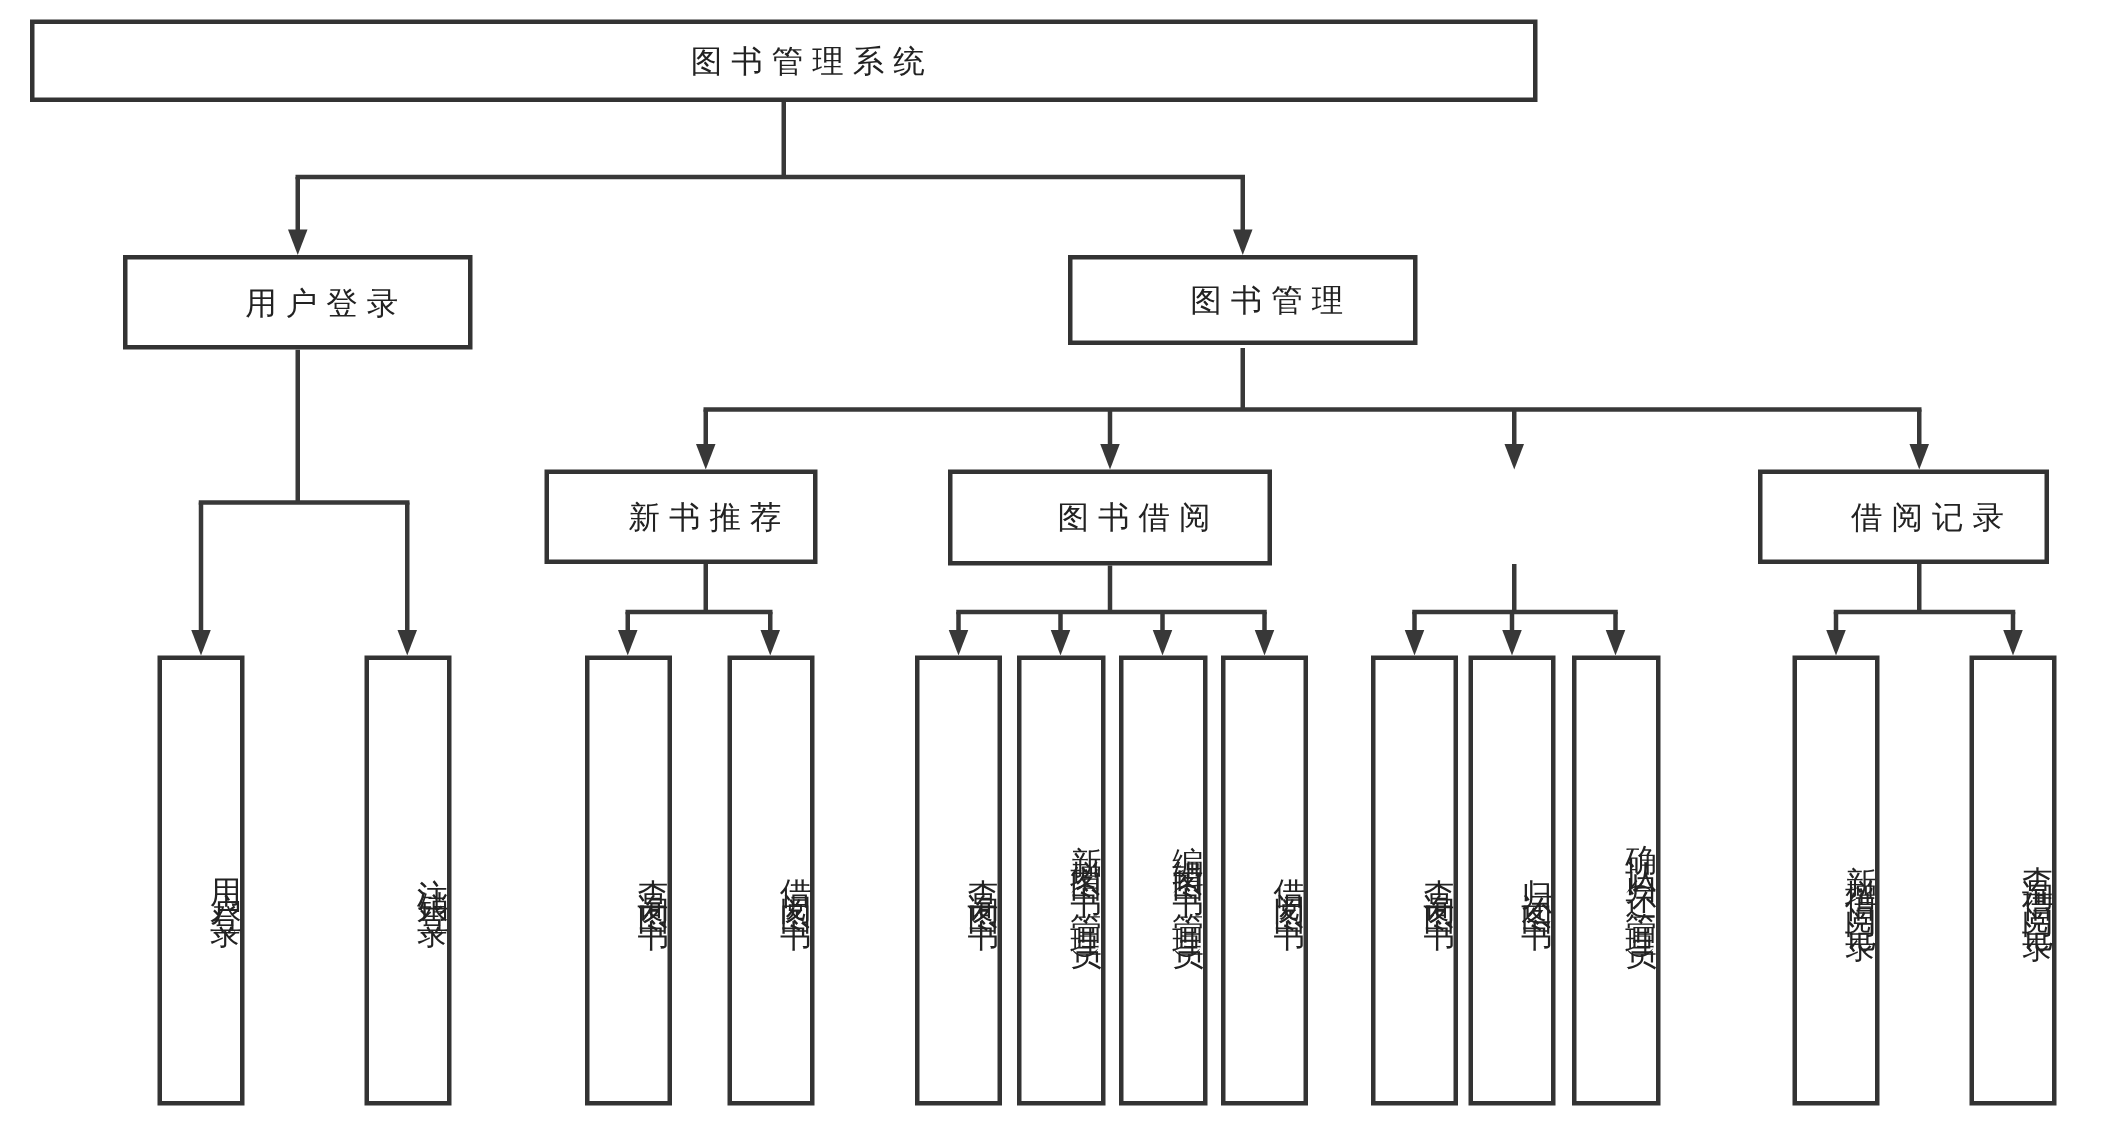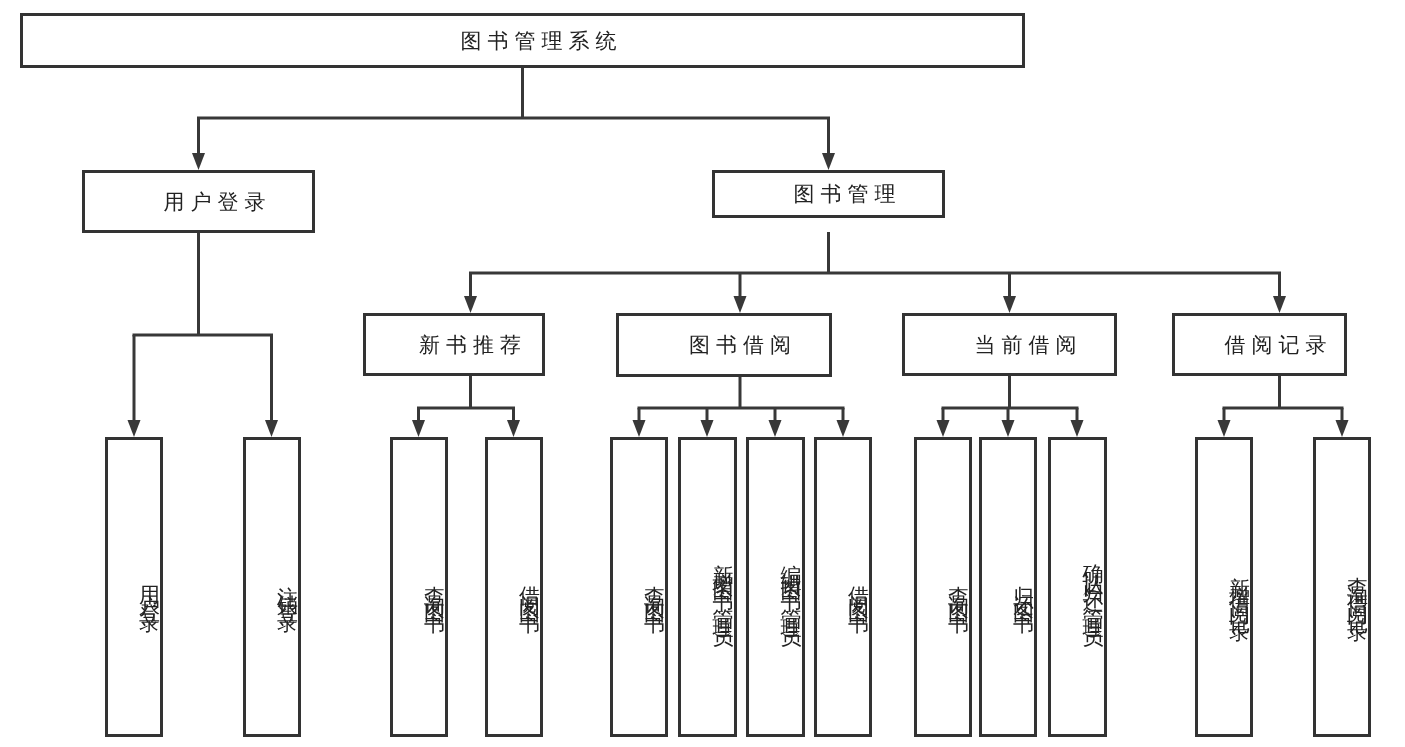--- a/index.html
+++ b/index.html
@@ -118,26 +118,25 @@
       <line x1="1224" y1="408" x2="1224" y2="422"></line>
       <polygon points="1217.5,420 1230.5,420 1224,437" stroke="none"></polygon>
       <line x1="1342" y1="408" x2="1342" y2="422"></line>
       <polygon points="1335.5,420 1348.5,420 1342,437" stroke="none"></polygon>
     </g>
   </svg>
 
   <div class="node hnode" style="left:20px;top:13px;width:1005px;height:55px;">图书管理系统</div>
 
   <div class="node hnode" style="left:82px;top:170px;width:233px;height:63px;">用户登录</div>
-  <div class="node hnode" style="left:712px;top:170px;width:233px;height:48px;">图书管理</div>
+  <div class="node hnode" style="left:712px;top:170px;width:233px;height:60px;">图书管理</div>
 
   <div class="node hnode" style="left:363px;top:313px;width:182px;height:63px;">新书推荐</div>
-  <div class="node hnode" style="left:616px;top:313px;width:216px;height:64px;">图书借阅</div>
-  <div class="node hnode" style="left:902px;top:313px;width:215px;height:63px;">当前借阅</div>
-  <div class="node hnode" style="left:1172px;top:313px;width:175px;height:63px;">借阅记录</div>
+  <div class="node hnode" style="left:632px;top:313px;width:216px;height:64px;">图书借阅</div>
+  <div class="node hnode" style="left:1172px;top:313px;width:194px;height:63px;">借阅记录</div>
 
   <div class="node vnode" style="left:105px;top:437px;width:58px;height:300px;">
     <span class="vtext">用户登录</span>
   </div>
   <div class="node vnode" style="left:243px;top:437px;width:58px;height:300px;">
     <span class="vtext">注销登录</span>
   </div>
 
   <div class="node vnode" style="left:390px;top:437px;width:58px;height:300px;">
     <span class="vtext">查询图书</span>

